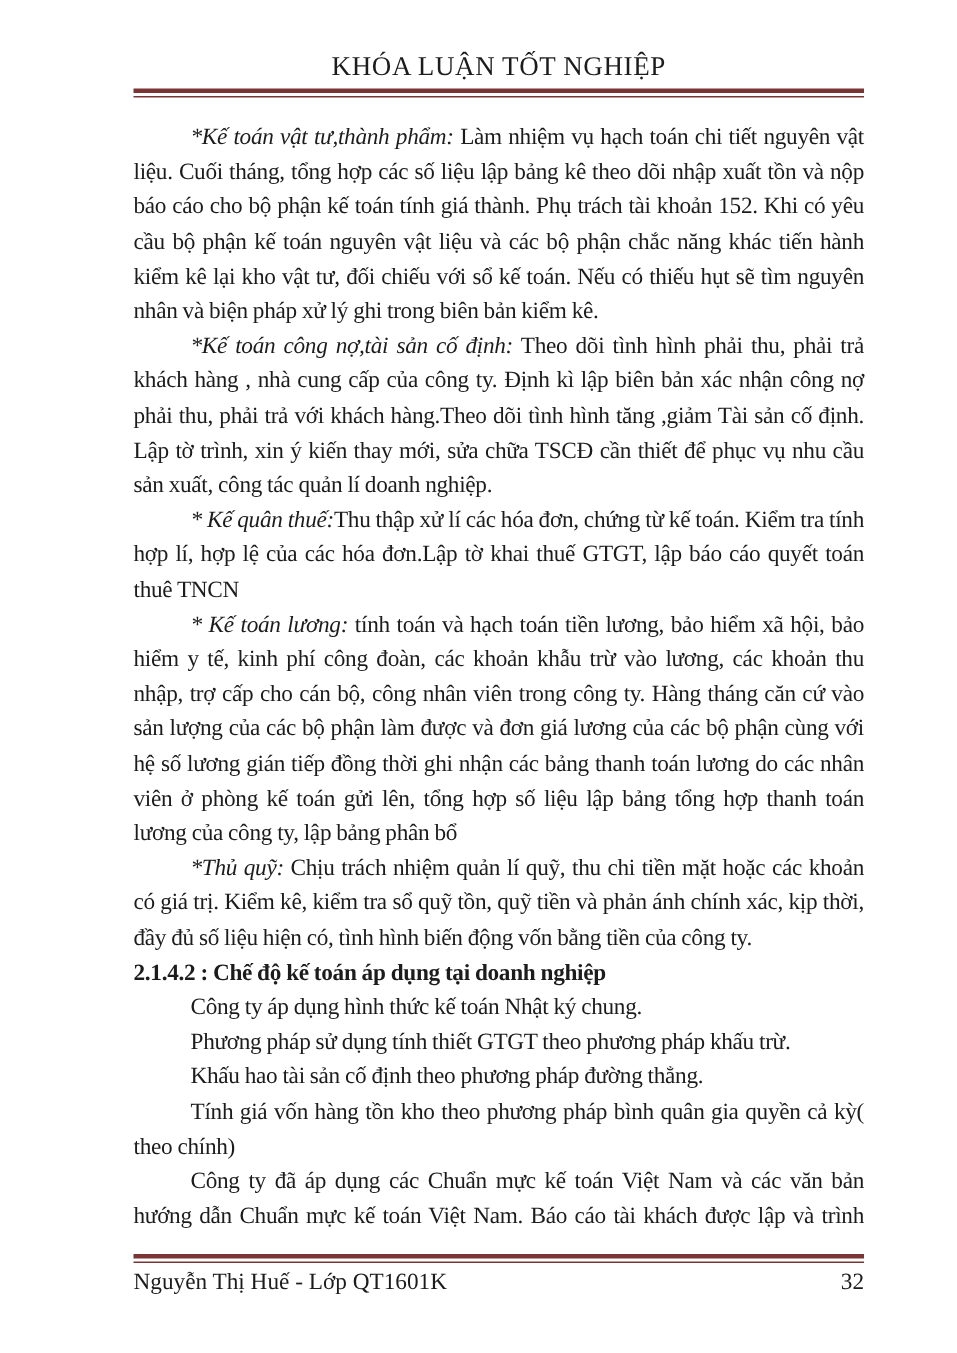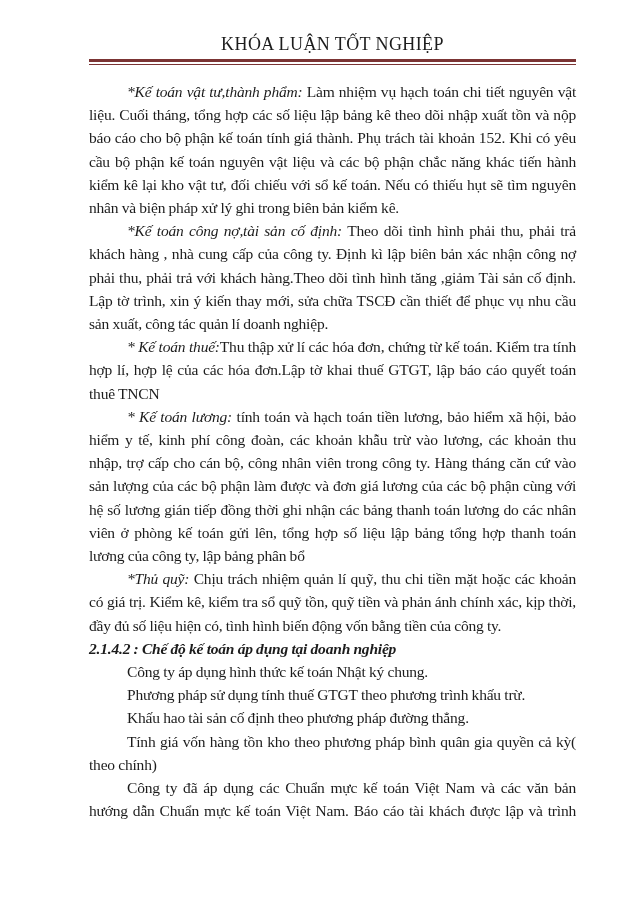--- a/index.html
+++ b/index.html
@@ -38,21 +38,21 @@
     position:absolute;top:80px;left:89px;width:487px;
     font-size:15.5px;
     line-height:23.2px;
     letter-spacing:-0.2px;
     word-spacing:-0.3px;
     text-align:justify;
   }
   .body p{margin:0;}
   .body p.para{text-indent:38px;}
   .body p.heading{
-    font-weight:bold;font-style:italic;
+    font-weight:bold;
     text-indent:0;
   }
   .body .lead{font-style:italic;margin-top:24px;}
   .body p.cont{text-align-last:justify;}
   .footer{
     position:absolute;top:836px;left:89px;width:487px;
   }
   .footer-row{
     display:flex;justify-content:space-between;
     font-size:15.5px;
@@ -67,25 +67,32 @@
 
   <div class="header">
     <div class="header-title">KHÓA LUẬN TỐT NGHIỆP</div>
     <div class="rule"></div>
   </div>
 
   <div class="body" id="body-container">
 
   <p class="para"><span class="lead">*Kế toán vật tư,thành phẩm:</span> Làm nhiệm vụ hạch toán chi tiết nguyên vật liệu. Cuối tháng, tổng hợp các số liệu lập bảng kê theo dõi nhập xuất tồn và nộp báo cáo cho bộ phận kế toán tính giá thành. Phụ trách tài khoản 152. Khi có yêu cầu bộ phận kế toán nguyên vật liệu và các bộ phận chắc năng khác tiến hành kiểm kê lại kho vật tư, đối chiếu với sổ kế toán. Nếu có thiếu hụt sẽ tìm nguyên nhân và biện pháp xử lý ghi trong biên bản kiểm kê.</p>
       <p class="para"><span class="lead">*Kế toán công nợ,tài sản cố định:</span> Theo dõi tình hình phải thu, phải trả khách hàng , nhà cung cấp của công ty. Định kì lập biên bản xác nhận công nợ phải thu, phải trả với khách hàng.Theo dõi tình hình tăng ,giảm Tài sản cố định. Lập tờ trình, xin ý kiến thay mới, sửa chữa TSCĐ cần thiết để phục vụ nhu cầu sản xuất, công tác quản lí doanh nghiệp.</p>
-      <p class="para"><span class="lead">* Kế toán thuế:</span>Thu thập xử lí các hóa đơn, chứng từ kế toán. Kiểm tra tính hợp lí, hợp lệ của các hóa đơn.Lập tờ khai thuế GTGT, lập báo cáo quyết toán thuê TNCN</p>
+      <p class="para"><span class="lead">* Kế quân thuế:</span>Thu thập xử lí các hóa đơn, chứng từ kế toán. Kiểm tra tính hợp lí, hợp lệ của các hóa đơn.Lập tờ khai thuế GTGT, lập báo cáo quyết toán thuê TNCN</p>
       <p class="para"><span class="lead">* Kế toán lương:</span> tính toán và hạch toán tiền lương, bảo hiểm xã hội, bảo hiểm y tế, kinh phí công đoàn, các khoản khẫu trừ vào lương, các khoản thu nhập, trợ cấp cho cán bộ, công nhân viên trong công ty. Hàng tháng căn cứ vào sản lượng của các bộ phận làm được và đơn giá lương của các bộ phận cùng với hệ số lương gián tiếp đồng thời ghi nhận các bảng thanh toán lương do các nhân viên ở phòng kế toán gửi lên, tổng hợp số liệu lập bảng tổng hợp thanh toán lương của công ty, lập bảng phân bổ</p>
       <p class="para"><span class="lead">*Thủ quỹ:</span> Chịu trách nhiệm quản lí quỹ, thu chi tiền mặt hoặc các khoản có giá trị. Kiểm kê, kiểm tra sổ quỹ tồn, quỹ tiền và phản ánh chính xác, kịp thời, đầy đủ số liệu hiện có, tình hình biến động vốn bằng tiền của công ty.</p>
       <p class="heading">2.1.4.2 : Chế độ kế toán áp dụng tại doanh nghiệp</p>
       <p class="para">Công ty áp dụng hình thức kế toán Nhật ký chung.</p>
-      <p class="para">Phương pháp sử dụng tính thuế GTGT theo phương trình khấu trừ.</p>
+      <p class="para">Phương pháp sử dụng tính thiết GTGT theo phương pháp khấu trừ.</p>
       <p class="para">Khấu hao tài sản cố định theo phương pháp đường thẳng.</p>
       <p class="para">Tính giá vốn hàng tồn kho theo phương pháp bình quân gia quyền cả kỳ( theo chính)</p>
       <p class="para cont">Công ty đã áp dụng các Chuẩn mực kế toán Việt Nam và các văn bản hướng dẫn Chuẩn mực kế toán Việt Nam. Báo cáo tài khách được lập và trình</p>
     </div>
 
+  <div class="footer">
+    <div class="rule"></div>
+    <div class="footer-row">
+      <span>Nguyễn Thị Huế - Lớp QT1601K</span>
+      <span>32</span>
+    </div>
+  </div>
 
 </div>
 
 </body></html>

